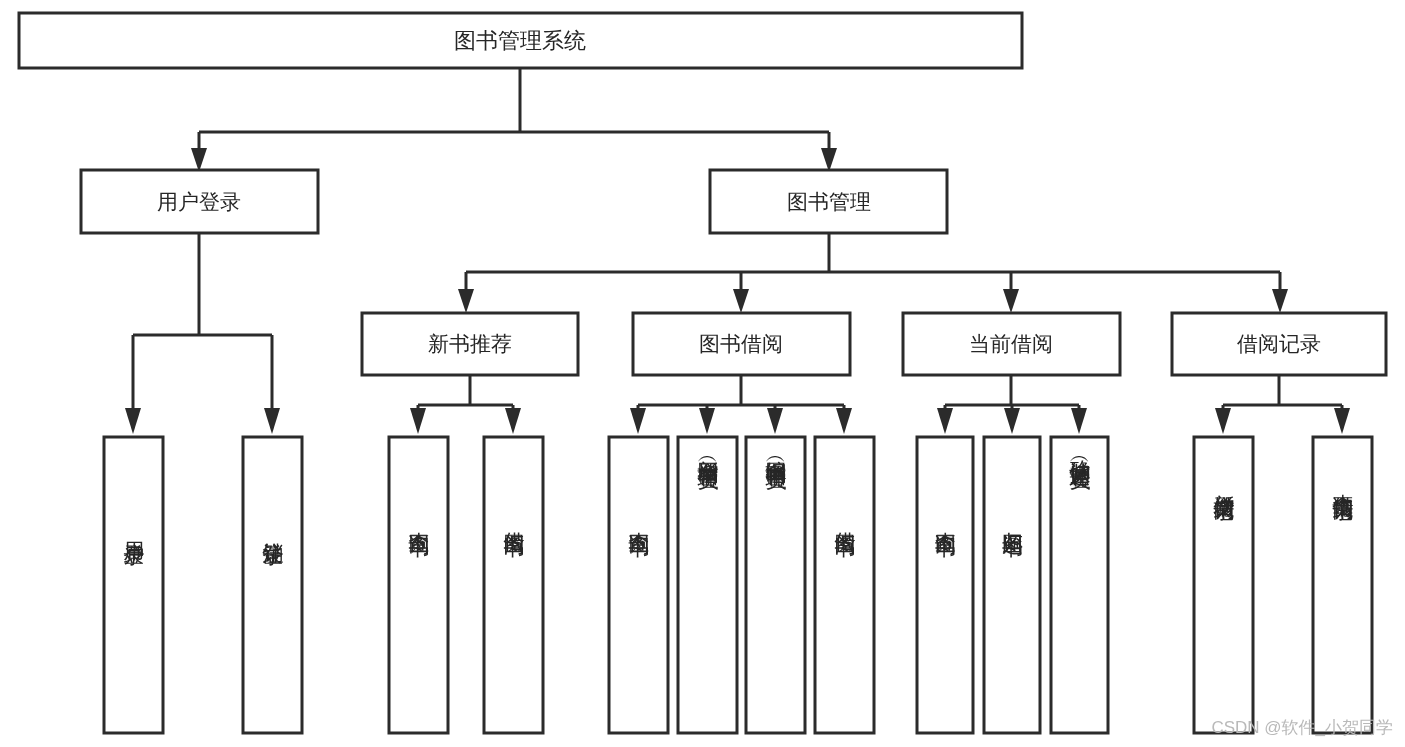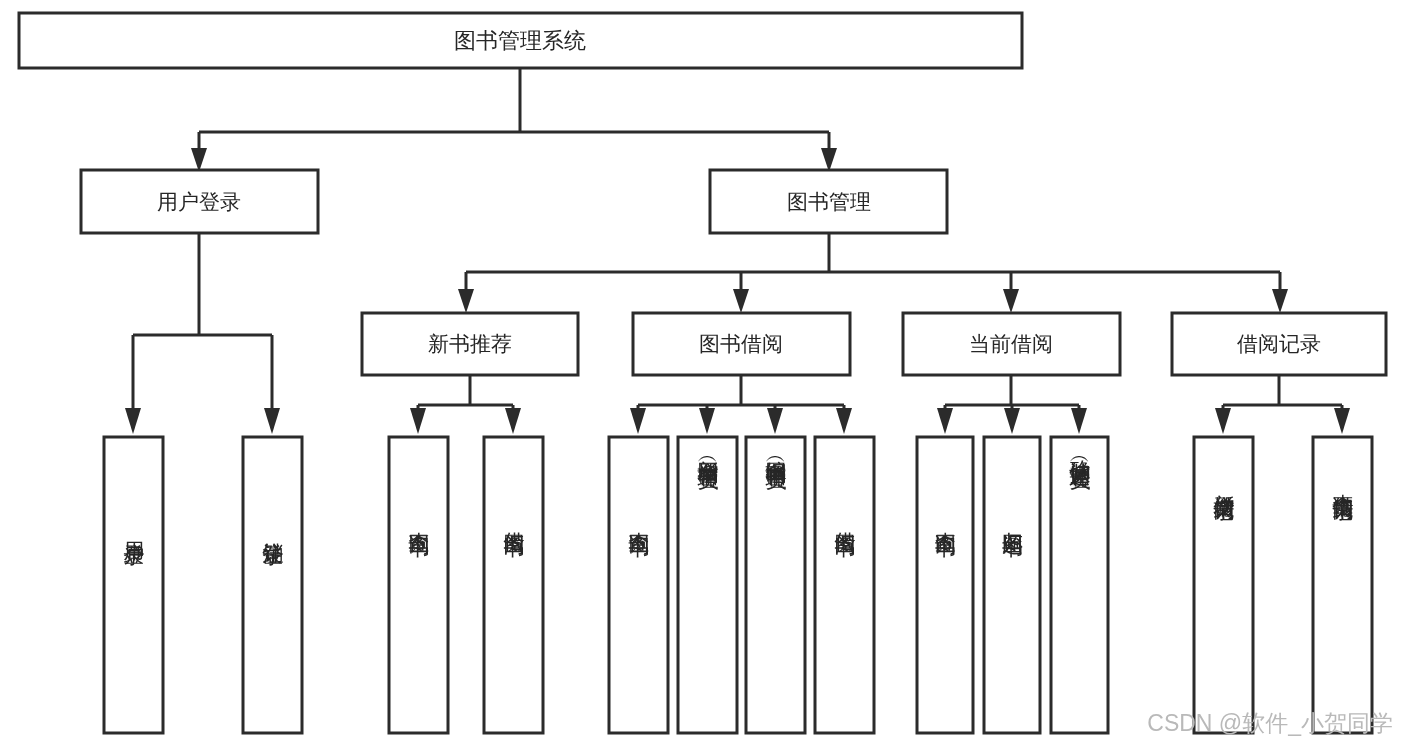--- a/index.html
+++ b/index.html
@@ -70,21 +70,21 @@
     line-height: 1.18;
     color: #262626;
     letter-spacing: 1.5px;
     white-space: nowrap;
   }
   .watermark {
     position: absolute;
     right: 12px;
     bottom: 8px;
     font-family: "Liberation Sans", "DejaVu Sans", sans-serif;
-    font-size: 23px;
+    font-size: 17px;
     color: #b9b9b9;
     white-space: nowrap;
     user-select: none;
   }
 </style>
 </head>
 <body>
 
 <div id="diagram-root">
   <svg id="flow" viewBox="0 0 1405 747">

